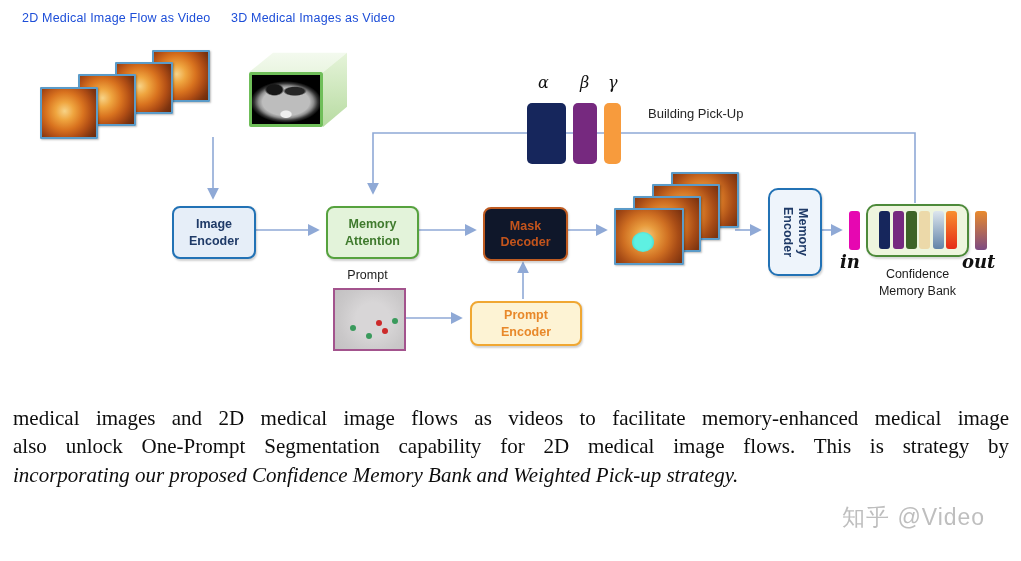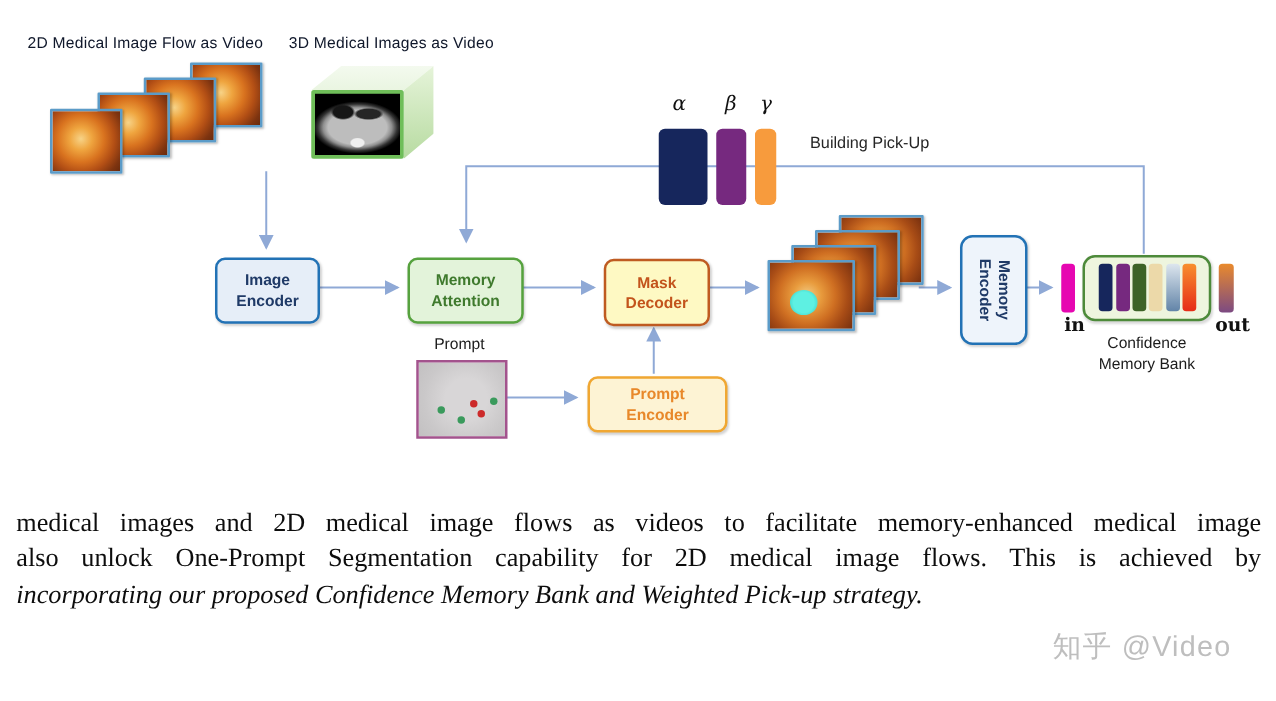--- a/index.html
+++ b/index.html
@@ -4,21 +4,21 @@
 <style>
   html,body{margin:0;padding:0;}
   body{
     width:1021px;height:561px;position:relative;background:#ffffff;
     font-family:"Liberation Sans",sans-serif;overflow:hidden;
     --arrow:#8fa9d6;
   }
   .abs{position:absolute;}
 
   
-  .head-label{font-size:12.5px;color:#0f172a;letter-spacing:.2px;margin-top:16px;}
+  .head-label{font-size:12.5px;color:#1d4ed8;letter-spacing:.2px;}
 
   
   .fundus{
     position:absolute;width:54px;height:48px;
     border:2px solid #5b9bc8;border-radius:1px;
     background:radial-gradient(circle at 42% 46%, #f7d387 0%, #efa53f 22%, #d9731f 46%, #b34f15 66%, #7e3410 86%, #682a0c 100%);
     box-shadow:1px 1px 2px rgba(0,0,0,.25);
   }
   .fundus.out-img{width:64px;height:52px;
     background:radial-gradient(circle at 45% 50%, #f3cc85 0%, #e89b3d 25%, #cf6f22 50%, #a84c16 72%, #7e3410 95%);
@@ -48,21 +48,21 @@
   }
 
   
   .node{
     position:absolute;border-radius:8px;display:flex;align-items:center;justify-content:center;
     text-align:center;font-weight:bold;font-size:12.5px;line-height:1.3;white-space:pre-line;
     box-shadow:1px 1.5px 2px rgba(0,0,0,.18);
   }
   .n-image-encoder{left:172px;top:206px;width:80px;height:49px;border:2.5px solid #2272b5;background:#e6eef8;color:#1f3a67;}
   .n-memory-attention{left:326px;top:206px;width:89px;height:49px;border:2.5px solid #56a23e;background:#e3f3da;color:#3f7a2d;text-align:center;}
-  .n-mask-decoder{left:483px;top:207px;width:81px;height:50px;border:2.5px solid #bf5b21;background:#fef9c3;color:#c3541c;}
+  .n-mask-decoder{left:483px;top:207px;width:81px;height:50px;border:2.5px solid #bf5b21;background:#0f172a;color:#c3541c;}
   .n-prompt-encoder{left:470px;top:301px;width:108px;height:41px;border:2.5px solid #f0a732;background:#fdf3d4;color:#e8882a;}
   .n-memory-encoder{left:768px;top:188px;width:50px;height:84px;border:2.5px solid #2272b5;background:#eef4fb;color:#1f3a67;border-radius:10px;}
   .vtext{transform:rotate(90deg);white-space:pre-line;line-height:1.2;font-size:12.5px;font-weight:bold;}
 
   
   .wbar{position:absolute;top:103px;height:61px;border-radius:5px;}
   .greek{position:absolute;top:73px;font-family:"DejaVu Serif",serif;font-style:italic;font-size:16px;color:#111;}
   .wpu-label{left:648px;top:106px;font-size:13px;color:#262626;}
 
   
@@ -71,21 +71,21 @@
     background:radial-gradient(circle at 55% 50%, #d8d6d7 0 35%, #cac8c9 70%, #c2c0c1 100%);}
   .dot{position:absolute;width:6px;height:6px;border-radius:50%;}
   .dot.g{background:#3a9a5c;}
   .dot.r{background:#cc2a2a;}
 
   
   .in-bar{left:849px;top:211px;width:11px;height:39px;border-radius:3px;}
   .out-bar{left:975px;top:211px;width:12px;height:39px;border-radius:3px;}
   .bank-box{left:866px;top:204px;width:99px;height:49px;border:2px solid #4d8a3a;border-radius:10px;background:#eef5de;box-shadow:1px 1.5px 2px rgba(0,0,0,.15);}
   .bank-bar{position:absolute;top:211px;width:11px;height:38px;border-radius:3px;}
-  .io-label{font-family:"DejaVu Serif",serif;font-weight:bold;font-size:15px;color:#111;text-align:right;}
+  .io-label{font-family:"DejaVu Serif",serif;font-style:italic;font-weight:bold;font-size:18px;color:#111;text-align:left;}
   .bank-caption{left:850px;top:266px;width:135px;text-align:center;font-size:12.5px;color:#1c1c1c;line-height:17px;white-space:pre-line;}
 
   
   .caption{left:13px;top:404px;width:996px;font-family:"Liberation Serif","DejaVu Serif",serif;
     font-size:21px;line-height:28.4px;color:#0d0d0d;}
   .cap-line{text-align:justify;text-align-last:justify;}
   .cap-line.last{text-align:left;text-align-last:left;font-style:italic;}
 
   .watermark{left:842px;top:502px;font-size:23px;color:rgba(172,172,172,.78);letter-spacing:1px;white-space:nowrap;}
 
@@ -177,17 +177,17 @@
 <div class="abs bank-bar" style="left: 933px; background: linear-gradient(rgb(221, 230, 238), rgb(98, 132, 168));"></div>
 <div class="abs bank-bar" style="left: 946px; background: linear-gradient(rgb(248, 143, 46), rgb(230, 44, 23));"></div>
 <div class="abs out-bar" style="background: linear-gradient(rgb(233, 138, 45), rgb(124, 74, 130));"></div>
 <div class="abs io-label" style="left:840px;top:251px;width:28px;">in</div>
 <div class="abs io-label" style="left:962px;top:251px;width:38px;">out</div>
 <div class="abs bank-caption">Confidence
 Memory Bank</div>
 
 <div class="abs caption">
   <div class="cap-line">medical images and 2D medical image flows as videos to facilitate memory-enhanced medical image</div>
-  <div class="cap-line">also unlock One-Prompt Segmentation capability for 2D medical image flows. This is achieved by</div>
+  <div class="cap-line">also unlock One-Prompt Segmentation capability for 2D medical image flows. This is strategy by</div>
   <div class="cap-line last">incorporating our proposed Confidence Memory Bank and Weighted Pick-up strategy.</div>
 </div>
 
 <div class="abs watermark">知乎 @Video</div>
 
 </body></html>

